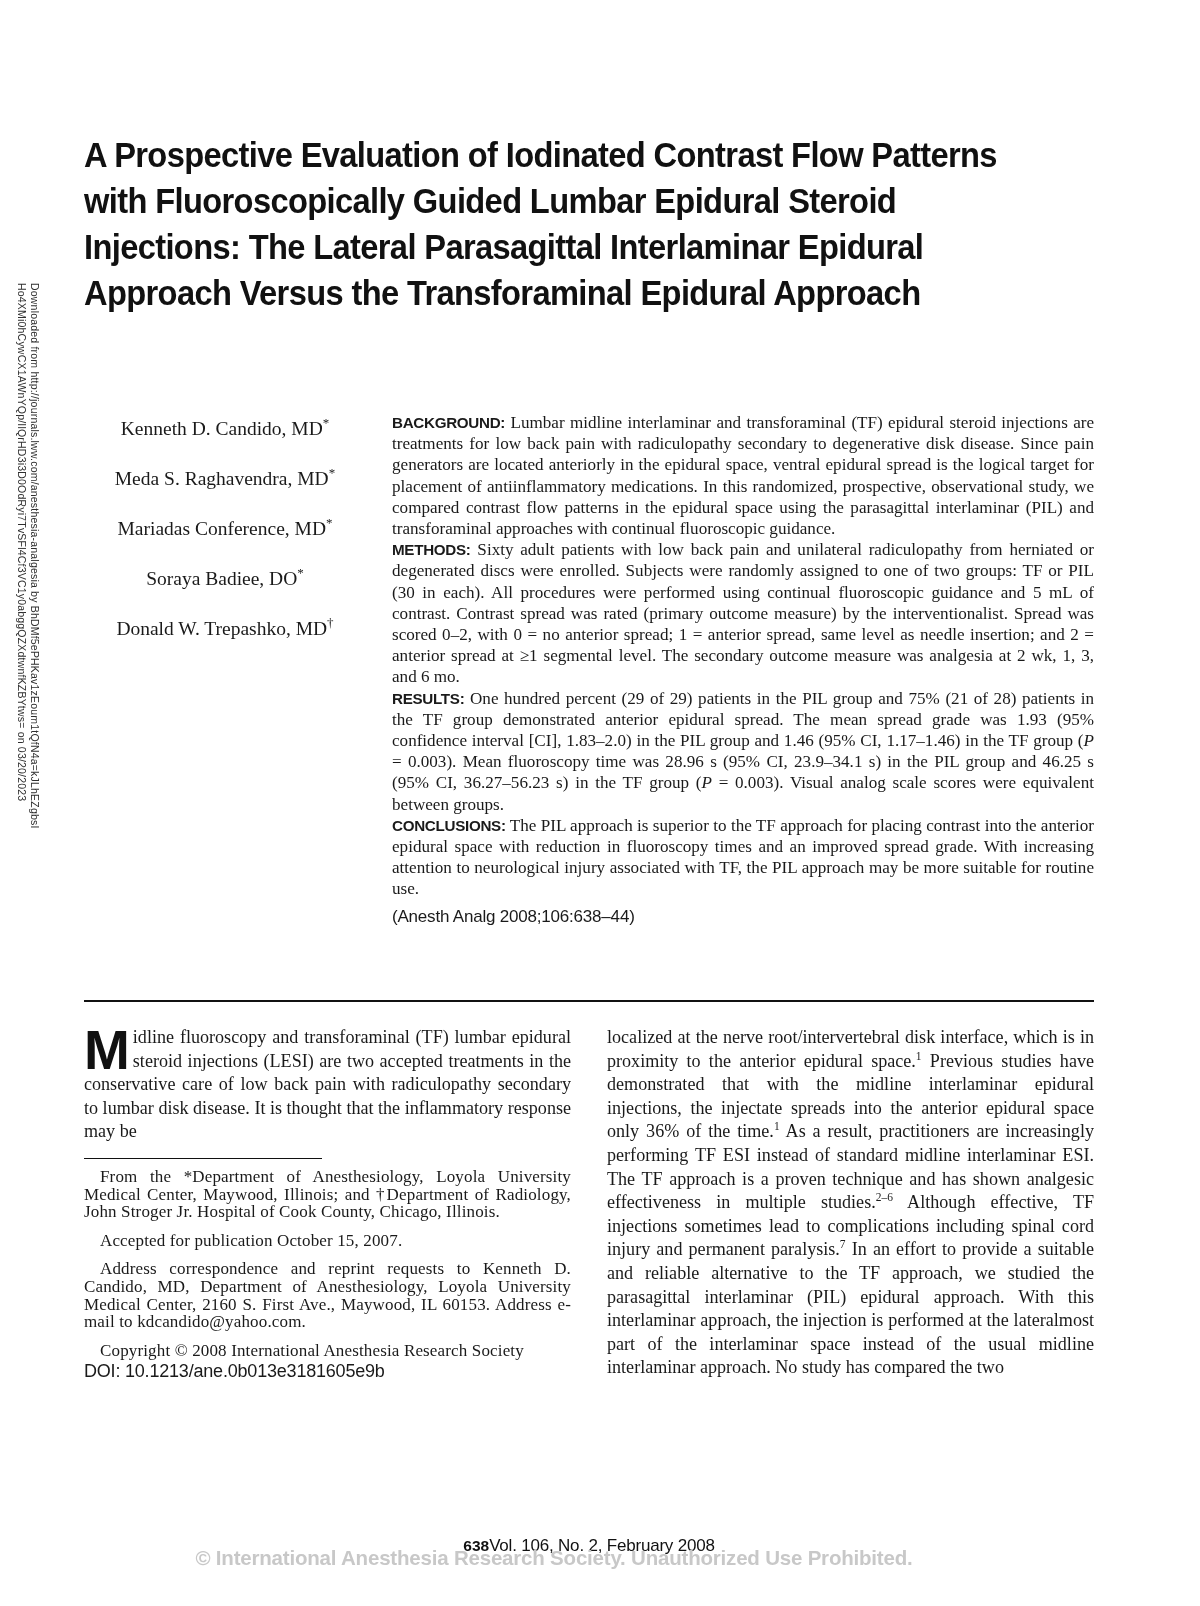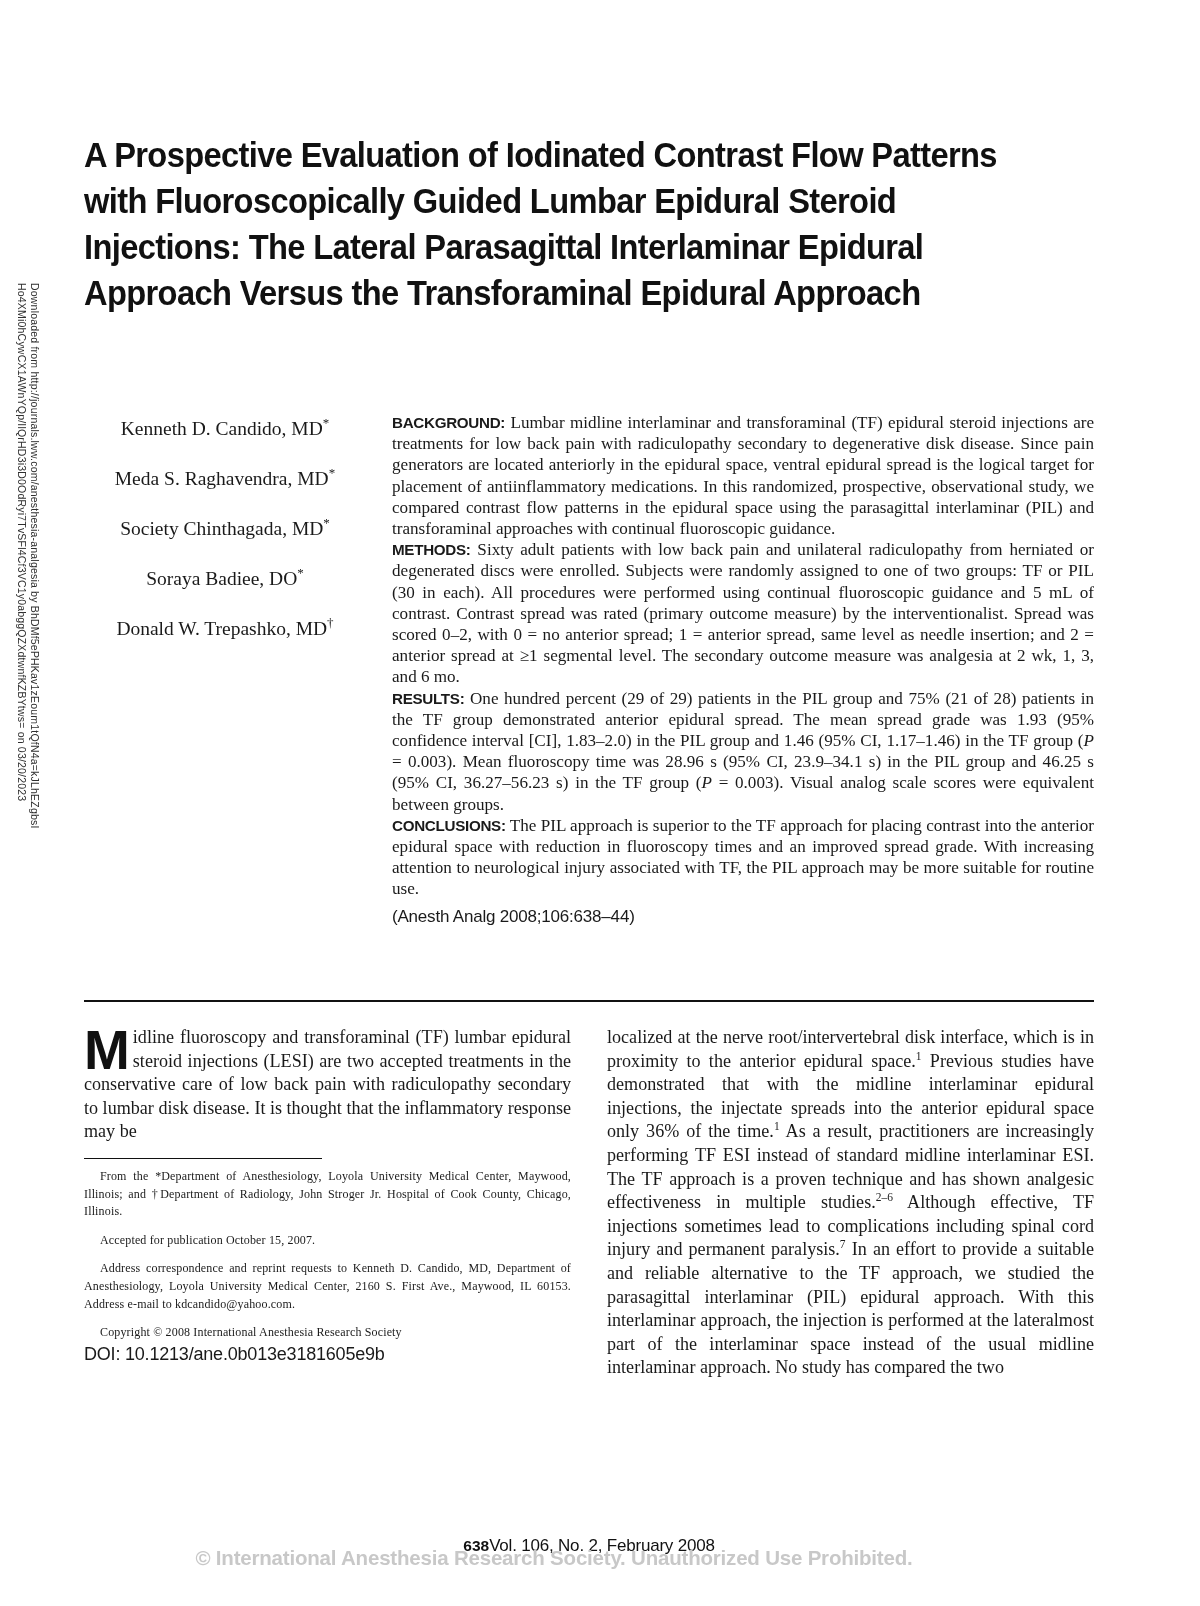--- a/index.html
+++ b/index.html
@@ -157,21 +157,21 @@
   }
 
   .footnote-rule {
     margin: 14px 0 9px 0;
     width: 238px;
     height: 0;
     border-top: 1.6px solid #111111;
   }
   .footnote {
     font-family: "Liberation Serif", serif;
-    font-size: 12px;
+    font-size: 17px;
     line-height: 17.6px;
     text-align: justify;
     margin: 0 0 11px 0;
     text-indent: 16px;
     color: #1a1a1a;
     letter-spacing: 0.15px;
   }
   .doi {
     font-family: "Liberation Sans", sans-serif;
     font-size: 18px;
@@ -229,21 +229,21 @@
 
   <div class="title-block">
     <h1 class="paper-title">A Prospective Evaluation of Iodinated Contrast Flow Patterns with Fluoroscopically Guided Lumbar Epidural Steroid Injections: The Lateral Parasagittal Interlaminar Epidural Approach Versus the Transforaminal Epidural Approach</h1>
   </div>
 
   <div class="meta-row">
 
     <div class="authors">
       <div class="author"><span>Kenneth D. Candido, MD</span><sup>*</sup></div>
       <div class="author"><span>Meda S. Raghavendra, MD</span><sup>*</sup></div>
-      <div class="author"><span>Society Chinthagada, MD</span><sup>*</sup></div>
+      <div class="author"><span>Mariadas Conference, MD</span><sup>*</sup></div>
       <div class="author"><span>Soraya Badiee, DO</span><sup>*</sup></div>
       <div class="author"><span>Donald W. Trepashko, MD</span><sup>†</sup></div>
     </div>
 
     <div class="abstract">
 
       <p class="abs-para"><span class="abs-label">BACKGROUND:</span><span> Lumbar midline interlaminar and transforaminal (TF) epidural steroid injections are treatments for low back pain with radiculopathy secondary to degenerative disk disease. Since pain generators are located anteriorly in the epidural space, ventral epidural spread is the logical target for placement of antiinflammatory medications. In this randomized, prospective, observational study, we compared contrast flow patterns in the epidural space using the parasagittal interlaminar (PIL) and transforaminal approaches with continual fluoroscopic guidance.</span></p>
 
       <p class="abs-para"><span class="abs-label">METHODS:</span><span> Sixty adult patients with low back pain and unilateral radiculopathy from herniated or degenerated discs were enrolled. Subjects were randomly assigned to one of two groups: TF or PIL (30 in each). All procedures were performed using continual fluoroscopic guidance and 5 mL of contrast. Contrast spread was rated (primary outcome measure) by the interventionalist. Spread was scored 0–2, with 0 = no anterior spread; 1 = anterior spread, same level as needle insertion; and 2 = anterior spread at ≥1 segmental level. The secondary outcome measure was analgesia at 2 wk, 1, 3, and 6 mo.</span></p>
 

